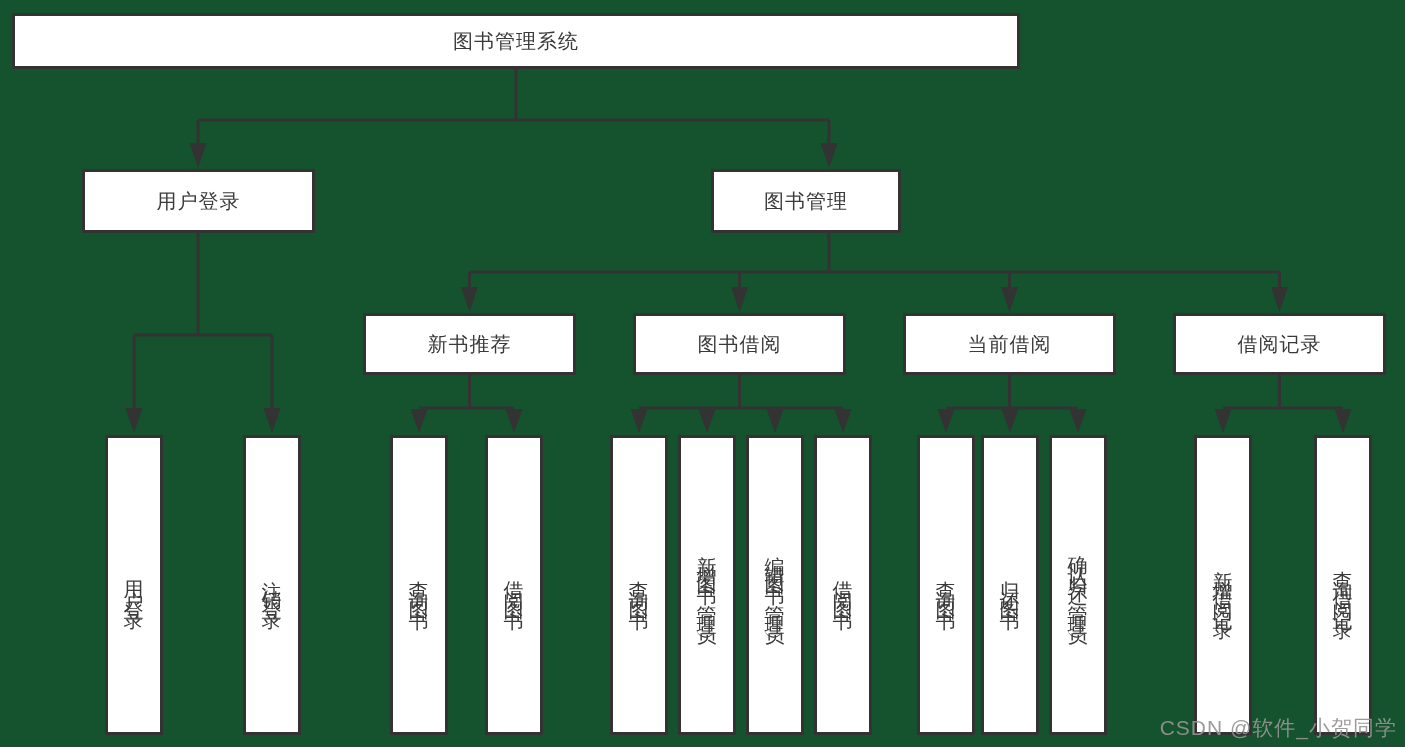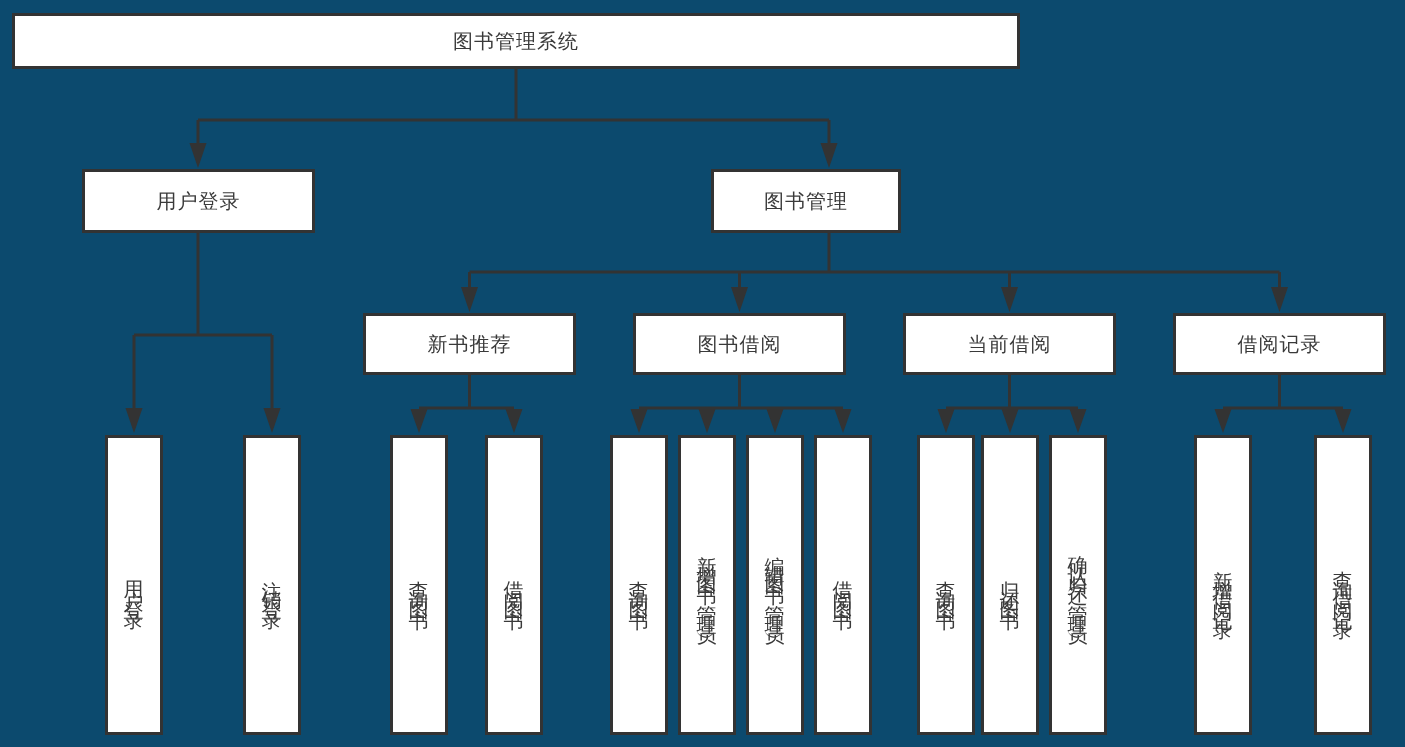--- a/index.html
+++ b/index.html
@@ -5,21 +5,21 @@
   html, body {
     margin: 0; padding: 0;
     width: 1405px; height: 747px;
     background: #ffffff;
     font-family: "Liberation Sans", sans-serif;
     overflow: hidden;
   }
   .canvas {
     position: relative;
     width: 1405px; height: 747px;
-    background: #0c4a6e;
+    background: #14532d;
     text-align: right;
   }
   svg.connectors {
     position: absolute; left: 0; top: 0;
     width: 1405px; height: 747px;
     z-index: 1;
   }
   .box {
     position: absolute;
     box-sizing: border-box;
@@ -166,14 +166,15 @@
     <span class="vtext">确认归还（管理员）</span>
   </div>
 
   <div class="box leaf" style="left:1194px; top:435px; width:58px; height:300px;">
     <span class="vtext">新增借阅记录</span>
   </div>
   <div class="box leaf" style="left:1314px; top:435px; width:58px; height:300px;">
     <span class="vtext">查询借阅记录</span>
   </div>
 
+  <div class="watermark">CSDN @软件_小贺同学</div>
 
 </div>
 
 </body></html>

